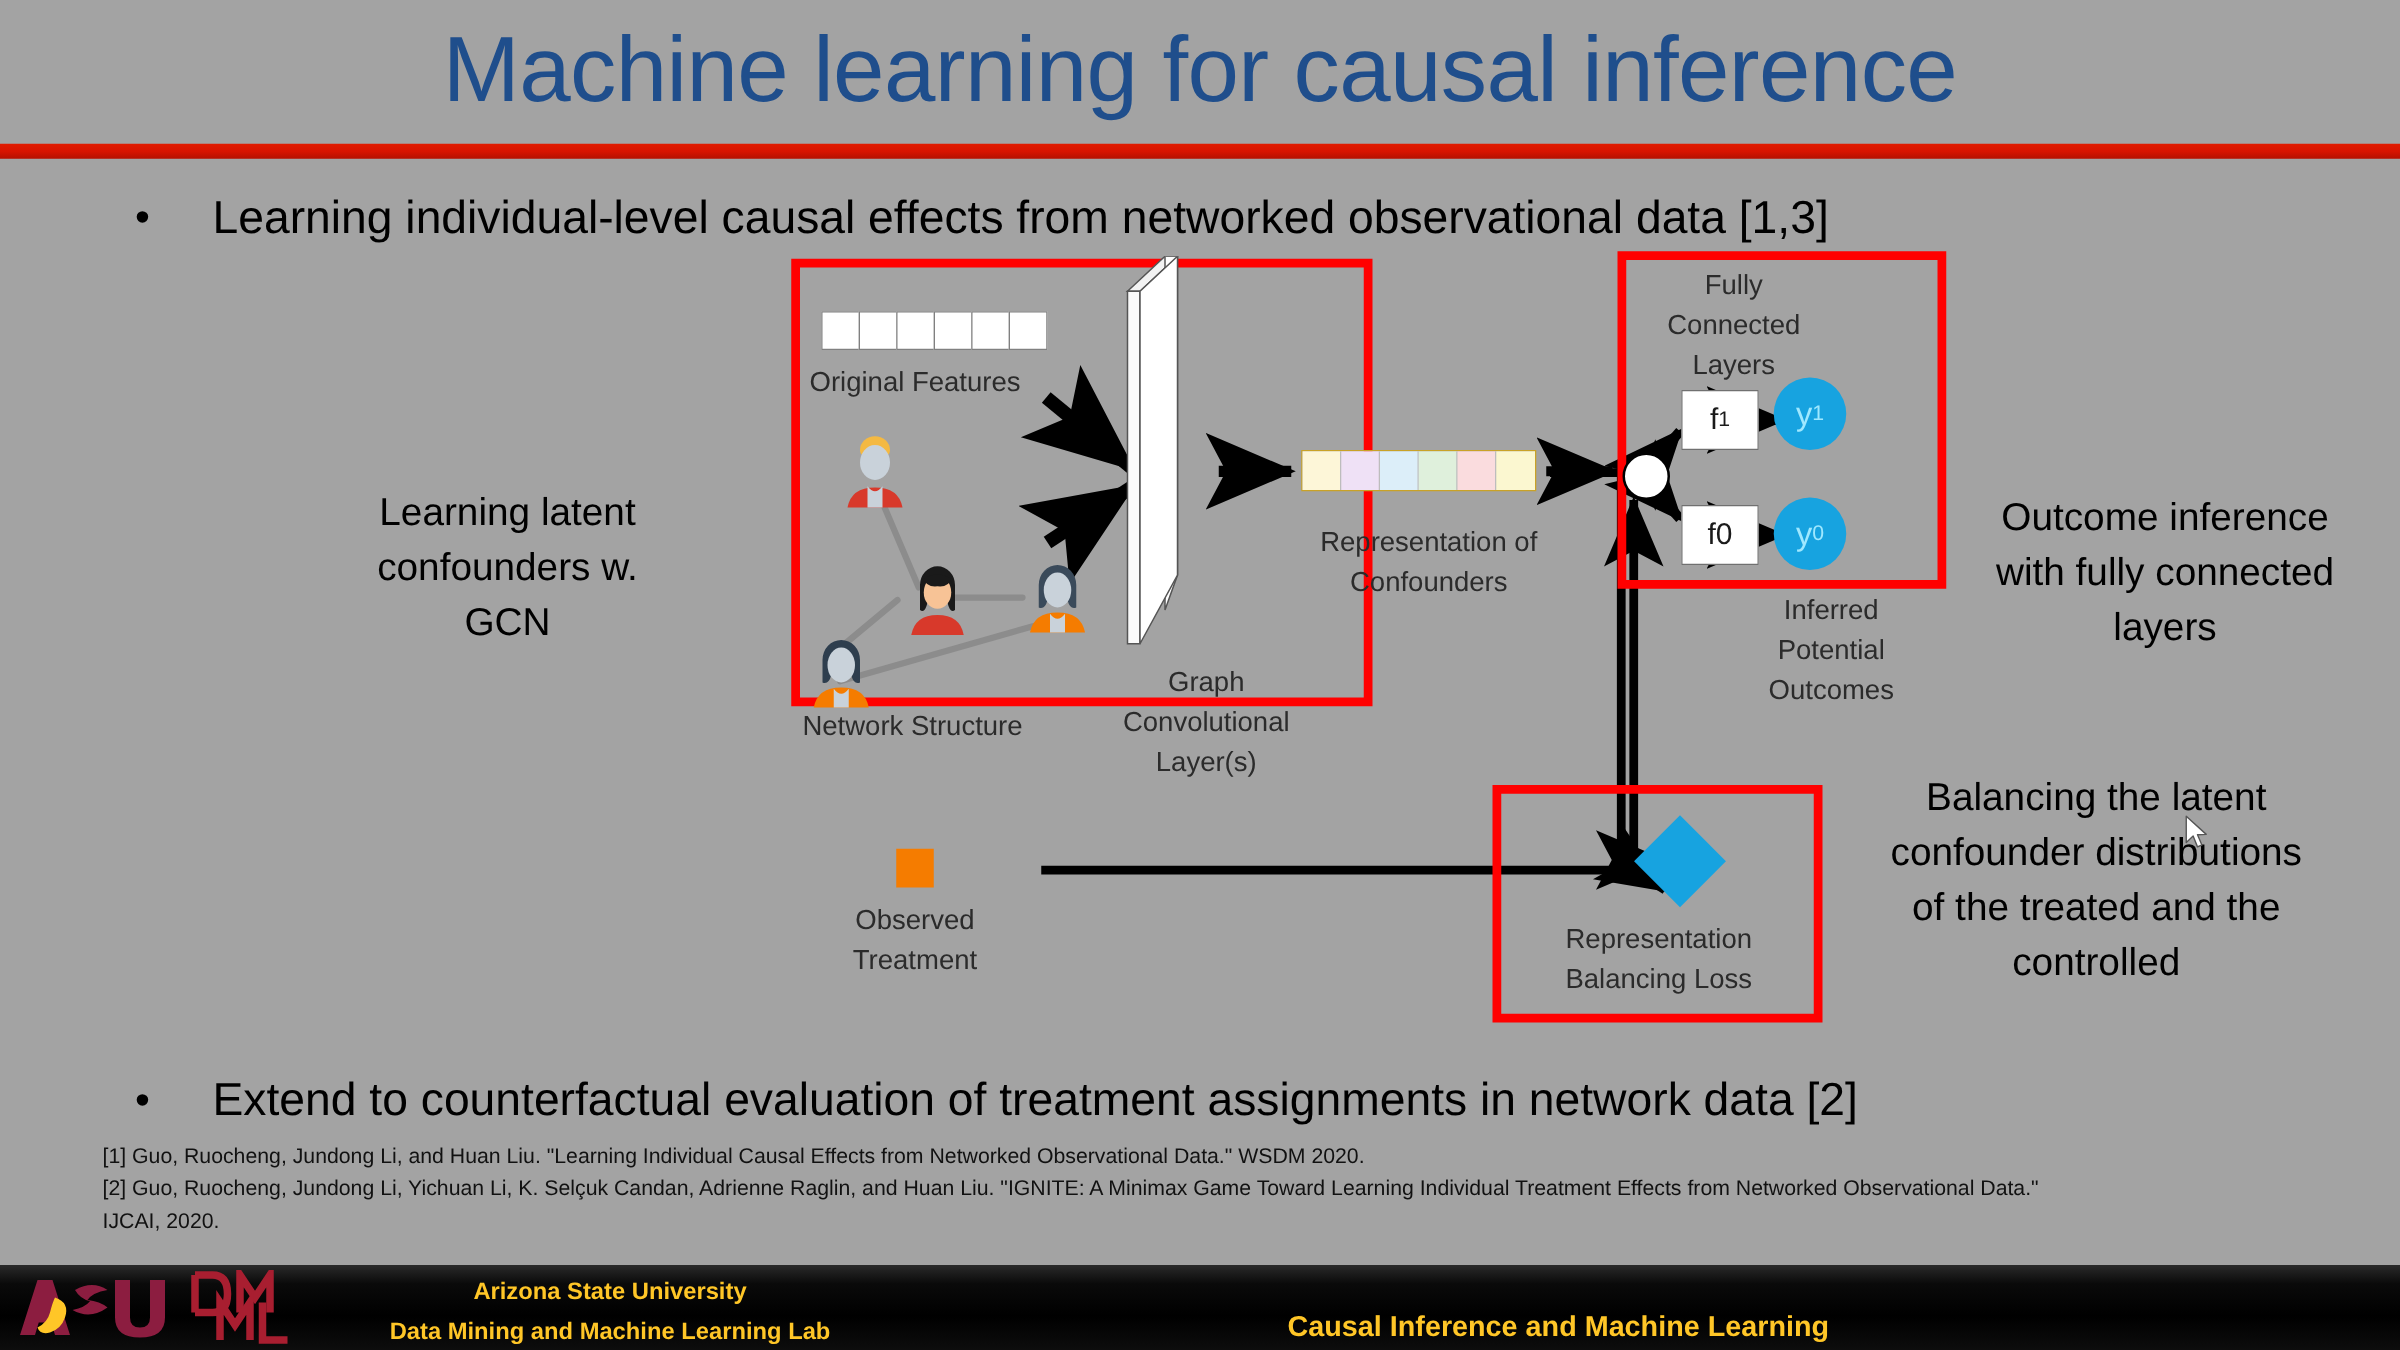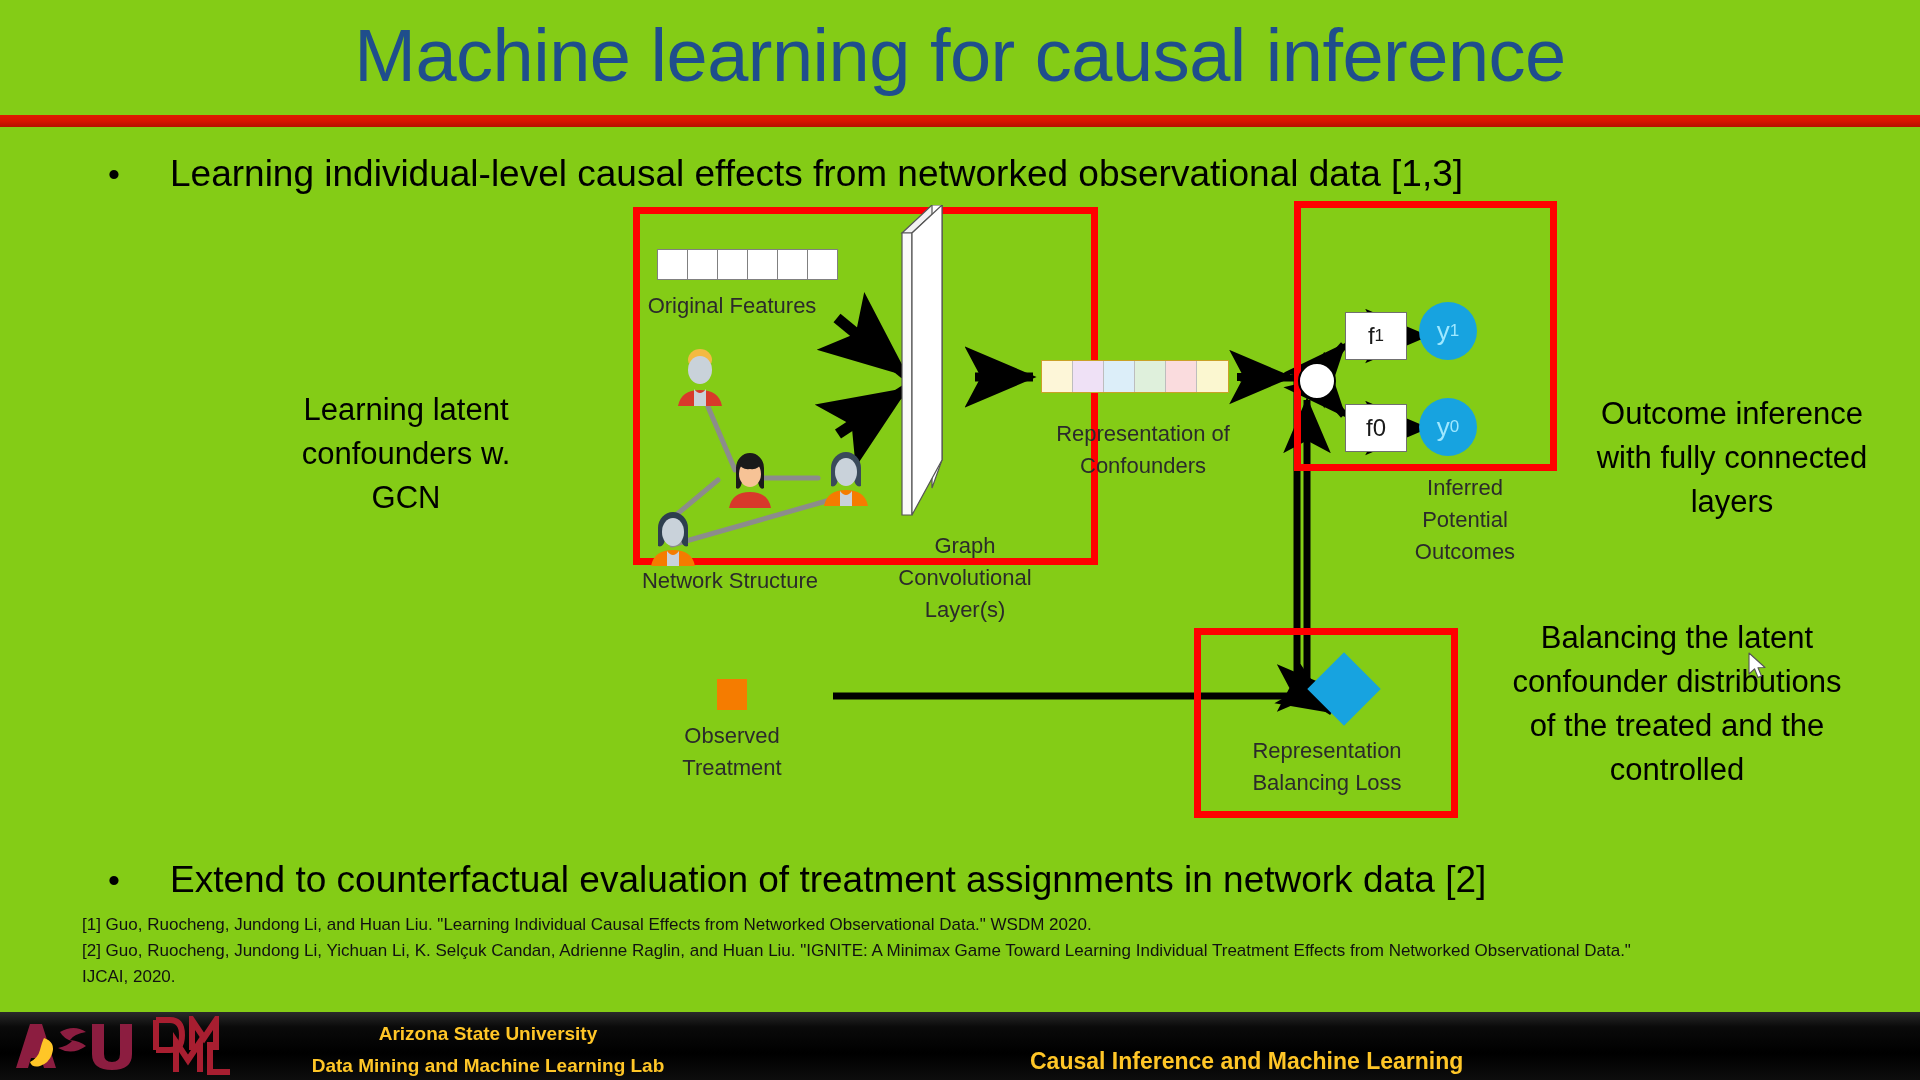--- a/index.html
+++ b/index.html
@@ -5,21 +5,21 @@
   html, body {
     margin: 0; padding: 0;
     width: 1920px; height: 1080px;
     background: #ffffff;
     font-family: "Liberation Sans", sans-serif;
     overflow: hidden;
   }
   #slide {
     position: relative;
     width: 1920px; height: 1080px;
-    background: #84cc16;
+    background: #a3a3a3;
   }
 
   
   #title {
     position: absolute;
     left: 0; top: 8px;
     width: 1920px;
     text-align: center;
     font-size: 74px;
     line-height: 96px;
@@ -373,20 +373,21 @@
     <div class="seg" style="background:#EFE1F6"></div>
     <div class="seg" style="background:#DCEEF9"></div>
     <div class="seg" style="background:#DFF0DC"></div>
     <div class="seg" style="background:#FADCDE"></div>
     <div class="seg" style="background:#FBF7D0"></div>
   </div>
   <div class="dlabel" style="left:1048px; top:418px; width:190px;">Representation of Confounders</div>
 
   <div id="junction"></div>
 
+  <div class="dlabel" style="left:1312px; top:212px; width:150px;">Fully Connected Layers</div>
 
   <div class="fbox" id="fbox1">f<span class="sub">1</span></div>
   <div class="fbox" id="fbox0">f0</div>
 
   <div class="ycircle" id="ycirc1">y<sup>1</sup></div>
   <div class="ycircle" id="ycirc0">y<sup>0</sup></div>
 
   <div class="dlabel" style="left:1390px; top:472px; width:150px;">Inferred Potential Outcomes</div>
 
   <div id="treat-sq"></div>

